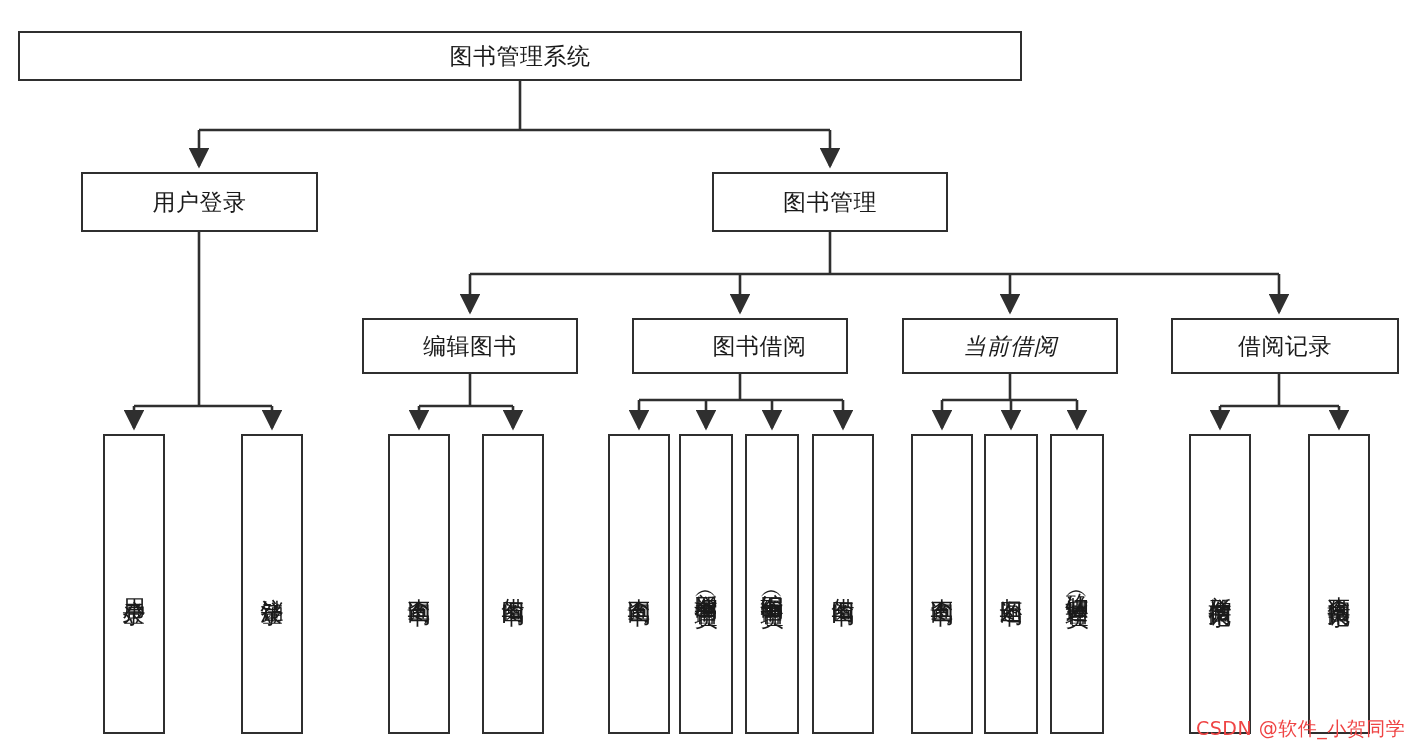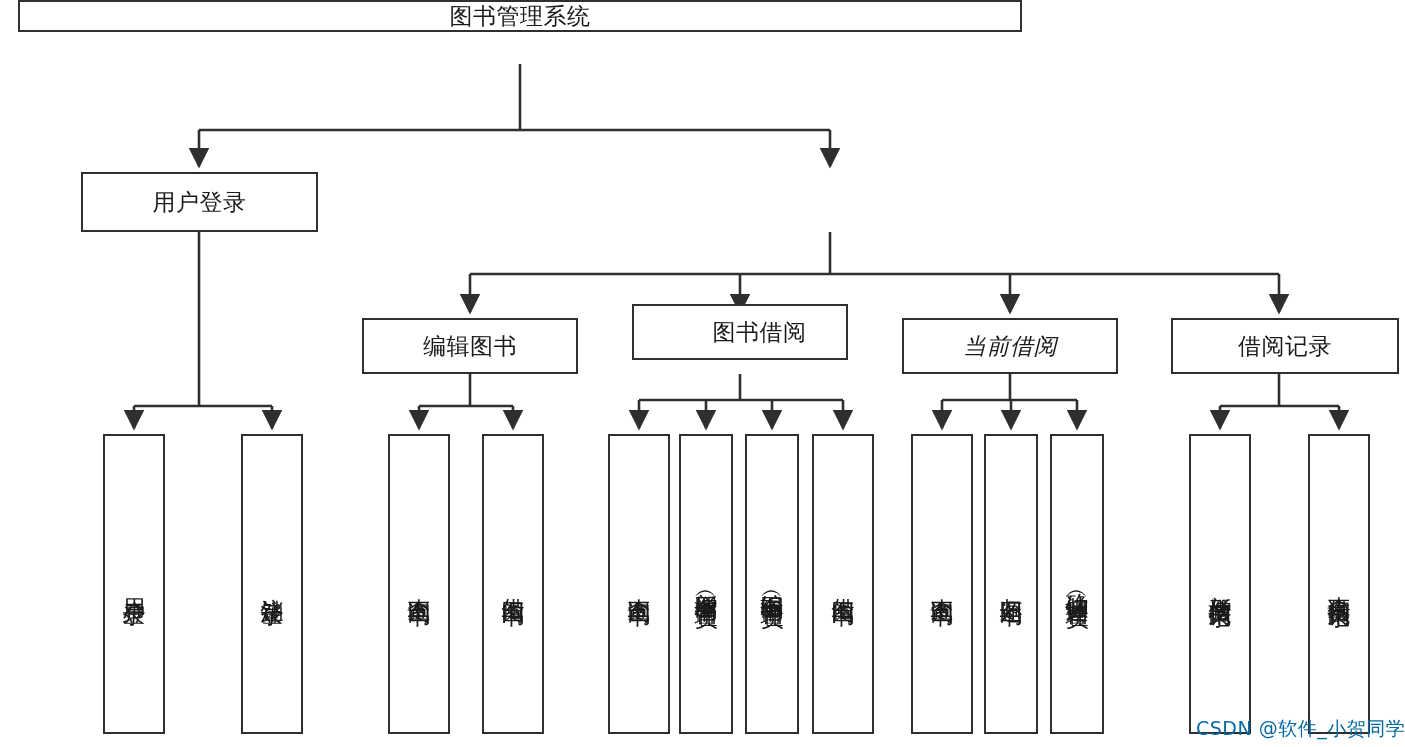--- a/index.html
+++ b/index.html
@@ -58,21 +58,21 @@
     writing-mode: vertical-rl;
     text-orientation: upright;
     font-size: 23px;
     line-height: 1.08;
     letter-spacing: 2px;
     max-height: 100%;
   }
   .watermark {
     position: absolute;
     font-size: 19px;
-    color: #0369a1;
+    color: #ef4444;
     white-space: nowrap;
     letter-spacing: 0.5px;
   }
 </style>
 </head>
 <body>
 
 <div id="canvas">
 
   <svg id="wires" viewBox="0 0 1405 747" width="1405" height="747" xmlns="http://www.w3.org/2000/svg">
@@ -118,32 +118,35 @@
       <path d="M 1011 400 L 1011 428" marker-end="url(#arrow)"></path>
       <path d="M 1077 400 L 1077 428" marker-end="url(#arrow)"></path>
 
       <path d="M 1279 374 L 1279 406"></path>
       <path d="M 1220 406 L 1339 406"></path>
       <path d="M 1220 406 L 1220 428" marker-end="url(#arrow)"></path>
       <path d="M 1339 406 L 1339 428" marker-end="url(#arrow)"></path>
     </g>
   </svg>
 
-  <div class="node h root" style="left:18px; top:0; width:1004px; height:32px;">
+  <div class="node h root" style="left:18px; top:31px; width:1004px; height:50px;">
     <span class="label">图书管理系统</span>
   </div>
 
   <div class="node h" style="left:81px; top:172px; width:237px; height:60px;">
     <span class="label">用户登录</span>
   </div>
+  <div class="node h" style="left:712px; top:172px; width:236px; height:60px;">
+    <span class="label">图书管理</span>
+  </div>
 
   <div class="node h" style="left:362px; top:318px; width:216px; height:56px;">
     <span class="label">编辑图书</span>
   </div>
-  <div class="node h" style="left:632px; top:304px; width:216px; height:56px;padding-left:39px;">
+  <div class="node h" style="left:632px; top:318px; width:216px; height:56px;padding-left:39px;">
     <span class="label">图书借阅</span>
   </div>
   <div class="node h" style="left:902px; top:318px; width:216px; height:56px;font-style:italic;">
     <span class="label">当前借阅</span>
   </div>
   <div class="node h" style="left:1171px; top:318px; width:228px; height:56px;">
     <span class="label">借阅记录</span>
   </div>
 
   <div class="node v" style="left:103px; top:434px; width:62px; height:300px;">

